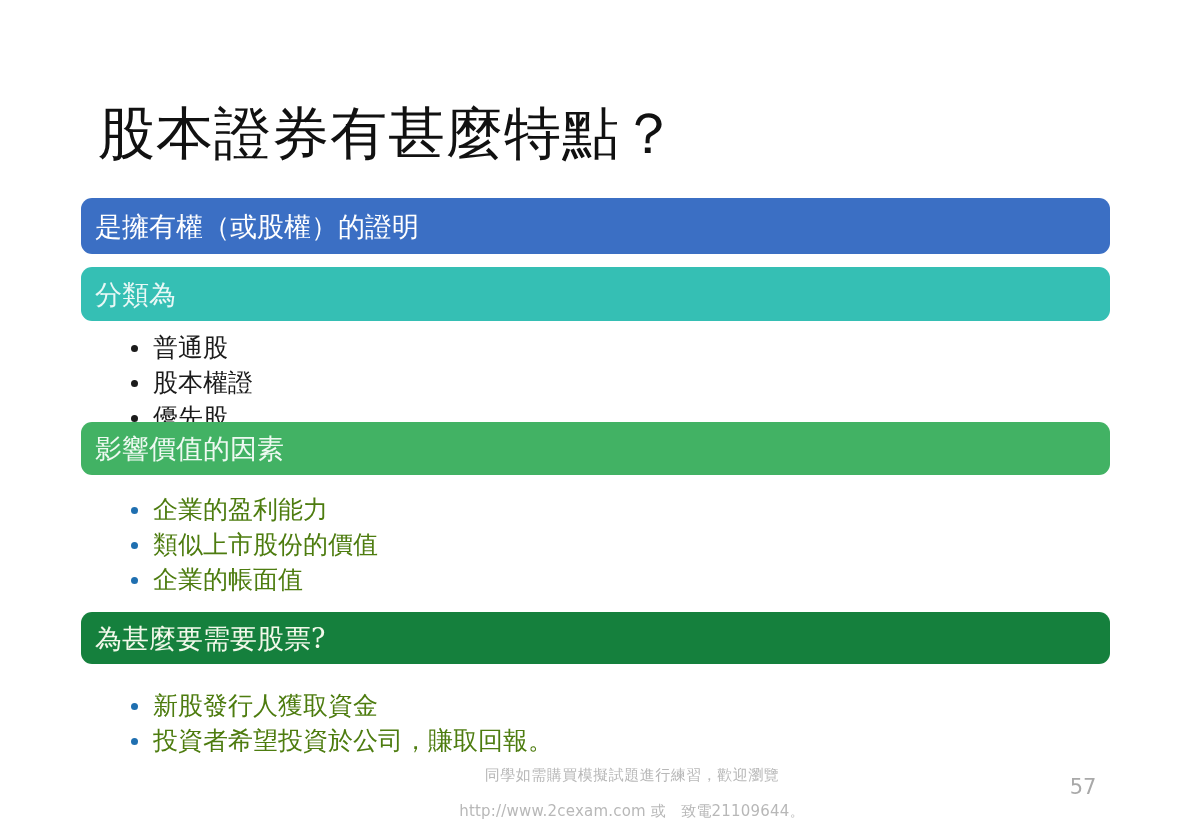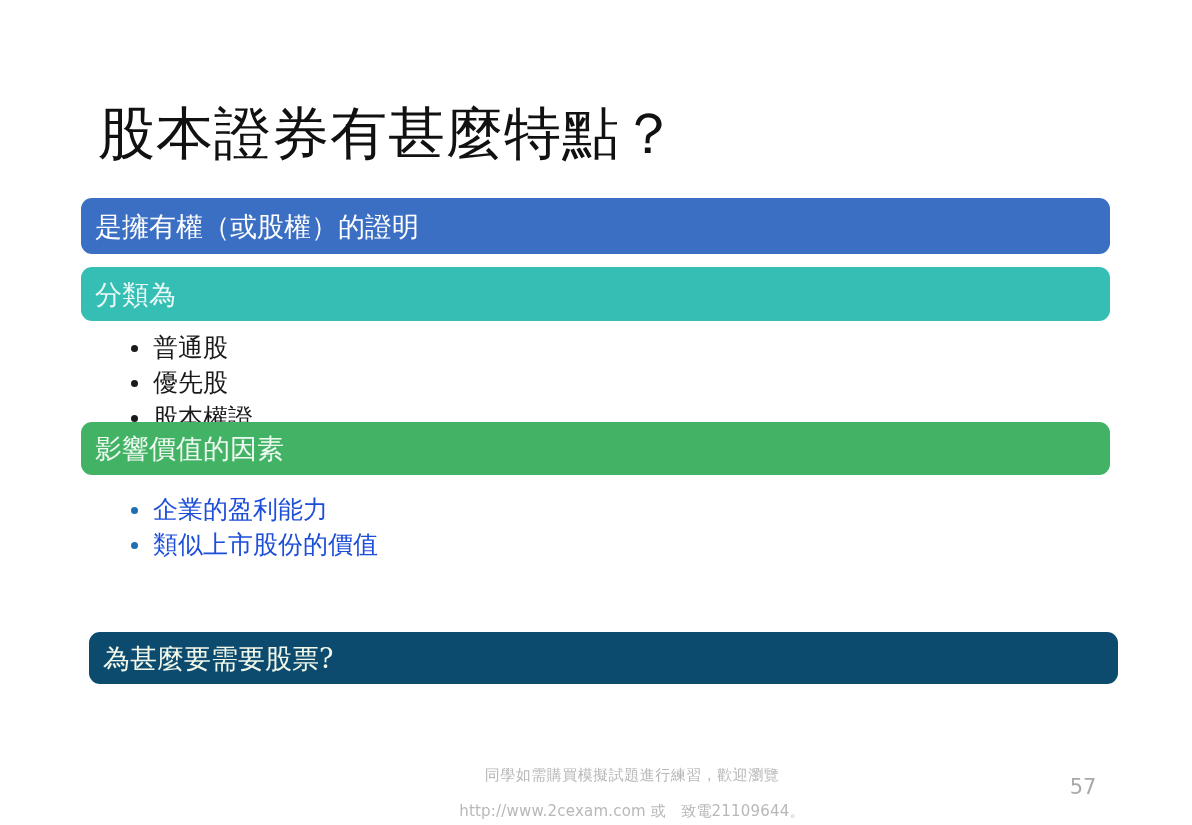--- a/index.html
+++ b/index.html
@@ -56,21 +56,21 @@
 
   .bar-1 { top: 198px;  height: 56px;  background: #3b6fc4; }
   .bar-1 .bar-label { color: #ffffff; }
 
   .bar-2 { top: 267px;  height: 54px;  background: #35bfb4; }
   .bar-2 .bar-label { color: #e9f8f6; }
 
   .bar-3 { top: 422px;  height: 53px;  background: #42b264; }
   .bar-3 .bar-label { color: #eef9f1; }
 
-  .bar-4 { top: 632px;  height: 52px;  background: #0c4a6e; margin-left: 8px; }
+  .bar-4 { top: 612px;  height: 52px;  background: #15803d; }
   .bar-4 .bar-label { color: #f2f8ea; }
 
   
   .bullets {
     position: absolute;
     left: 113px;
     margin: 12px;
     padding: 0;
     list-style: none;
   }
@@ -96,21 +96,21 @@
   .bullets-dark li::before {
     width: 7px; height: 7px;
     background: #1b1b1b;
     left: 6px; top: 15px;
   }
 
   
   .bullets-blue li {
     font-size: 25px;
     line-height: 35px;
-    color: #1d4ed8;
+    color: #4d7c0f;
   }
   .bullets-blue li::before {
     width: 7px; height: 7px;
     background: #1f6fb0;
     left: 6px; top: 15px;
   }
   .bullets-factors { top: 480px; }
   .bullets-reasons { top: 676px; }
 
   
@@ -150,37 +150,42 @@
   <div class="bar bar-1">
     <span class="bar-label">是擁有權（或股權）的證明</span>
   </div>
 
   <div class="bar bar-2">
     <span class="bar-label">分類為</span>
   </div>
 
   <ul class="bullets bullets-dark">
     <li>普通股</li>
+    <li>股本權證</li>
     <li>優先股</li>
-    <li>股本權證</li>
   </ul>
 
   <div class="bar bar-3">
     <span class="bar-label">影響價值的因素</span>
   </div>
 
   <ul class="bullets bullets-blue bullets-factors">
     <li>企業的盈利能力</li>
     <li>類似上市股份的價值</li>
+    <li>企業的帳面值</li>
   </ul>
 
   <div class="bar bar-4">
     <span class="bar-label">為甚麼要需要股票?</span>
   </div>
 
+  <ul class="bullets bullets-blue bullets-reasons">
+    <li>新股發行人獲取資金</li>
+    <li>投資者希望投資於公司，賺取回報。</li>
+  </ul>
 
   <div class="footer">
     <div class="footer-line-1">同學如需購買模擬試題進行練習，歡迎瀏覽</div>
     <div class="footer-line-2">http://www.2cexam.com 或　致電21109644。</div>
   </div>
 
   <div class="page-number">57</div>
 
 </div>
 

